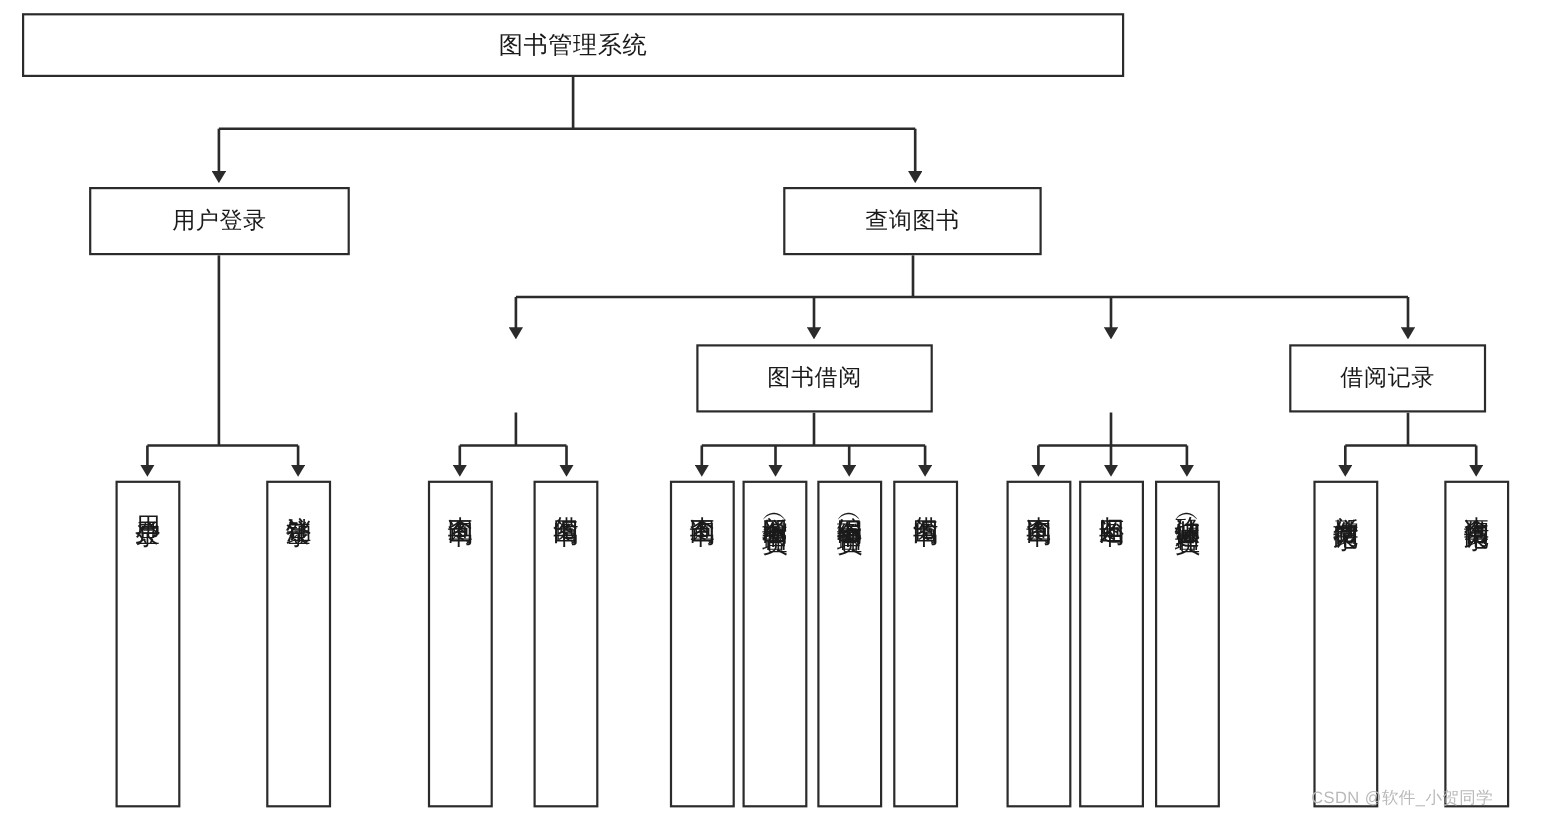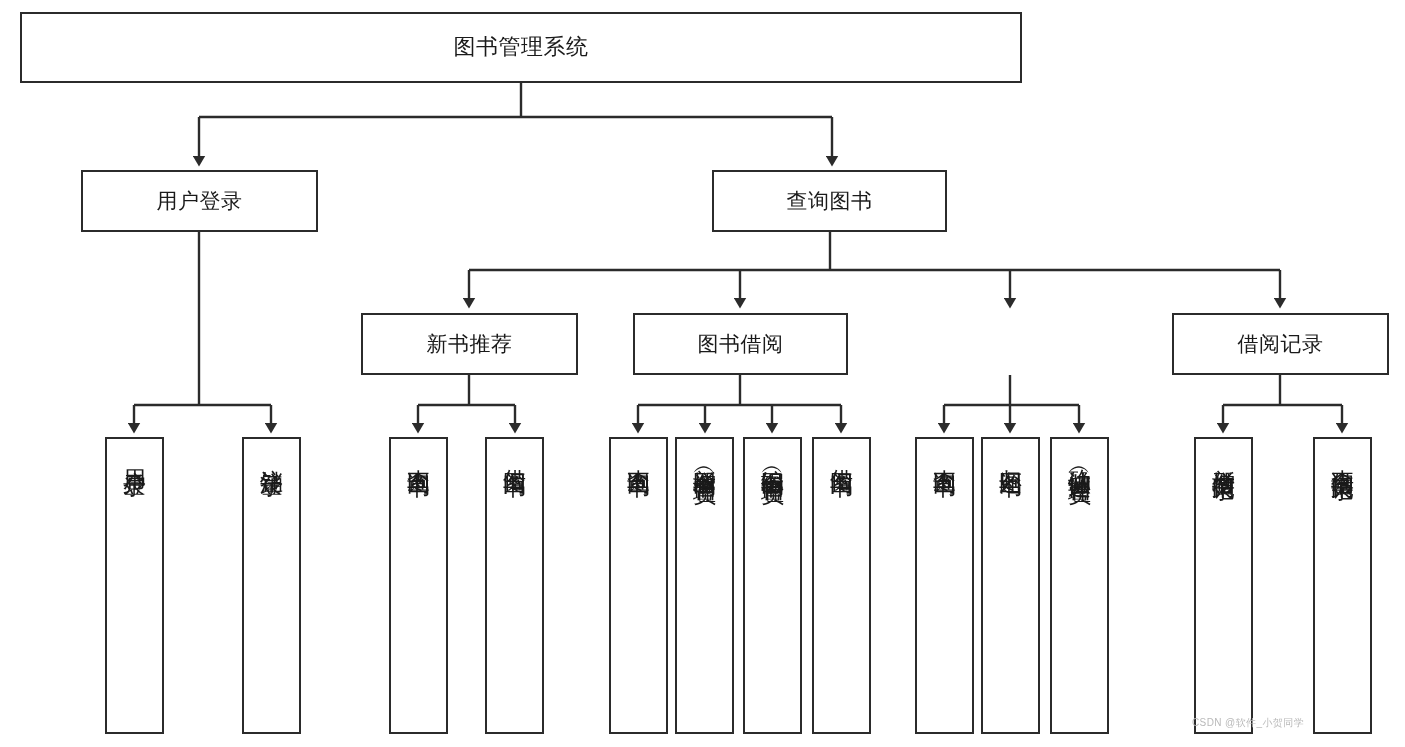--- a/index.html
+++ b/index.html
@@ -57,21 +57,21 @@
     text-orientation: upright;
     font-size: 23px;
     line-height: 1.0;
     letter-spacing: 2px;
     white-space: nowrap;
   }
   .watermark {
     position: absolute;
     left: 1192px;
     top: 716px;
-    font-size: 10px;
+    font-size: 15px;
     color: #b9b9b9;
     white-space: nowrap;
     letter-spacing: 0.4px;
   }
 </style>
 </head>
 <body>
 
 <div id="canvas">
 
@@ -119,38 +119,35 @@
       <path d="M1010,405 L1010,424" marker-end="url(#arrow)"></path>
       <path d="M1079,405 L1079,424" marker-end="url(#arrow)"></path>
 
       <path d="M1280,375 L1280,405"></path>
       <path d="M1223,405 L1342,405"></path>
       <path d="M1223,405 L1223,424" marker-end="url(#arrow)"></path>
       <path d="M1342,405 L1342,424" marker-end="url(#arrow)"></path>
     </g>
   </svg>
 
-  <div class="node root horiz" style="left:20px; top:12px; width:1002px; height:71px;">
+  <div class="node root horiz" style="left:20px; top:12px; width:1002px; height:58px;">
     <span class="lbl">图书管理系统</span>
   </div>
 
   <div class="node horiz" style="left:81px; top:170px; width:237px; height:62px;">
     <span class="lbl">用户登录</span>
   </div>
   <div class="node horiz" style="left:712px; top:170px; width:235px; height:62px;">
     <span class="lbl">查询图书</span>
   </div>
 
-  <div class="node horiz" style="left:361px; top:313px; width:217px; height:62px;">
-    <span class="lbl">新书推荐</span>
-  </div>
   <div class="node horiz" style="left:633px; top:313px; width:215px; height:62px;">
     <span class="lbl">图书借阅</span>
   </div>
-  <div class="node horiz" style="left:1172px; top:313px; width:217px; height:62px;">
+  <div class="node horiz" style="left:1172px; top:313px; width:179px; height:62px;">
     <span class="lbl">借阅记录</span>
   </div>
 
   <div class="node leaf" style="left:105px; top:437px; width:59px; height:297px;">
     <span class="lbl">用户登录</span>
   </div>
   <div class="node leaf" style="left:242px; top:437px; width:59px; height:297px;">
     <span class="lbl">注销登录</span>
   </div>
 

